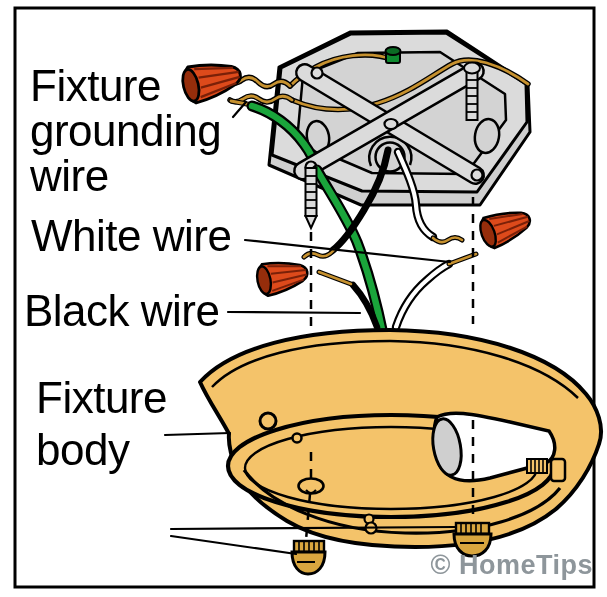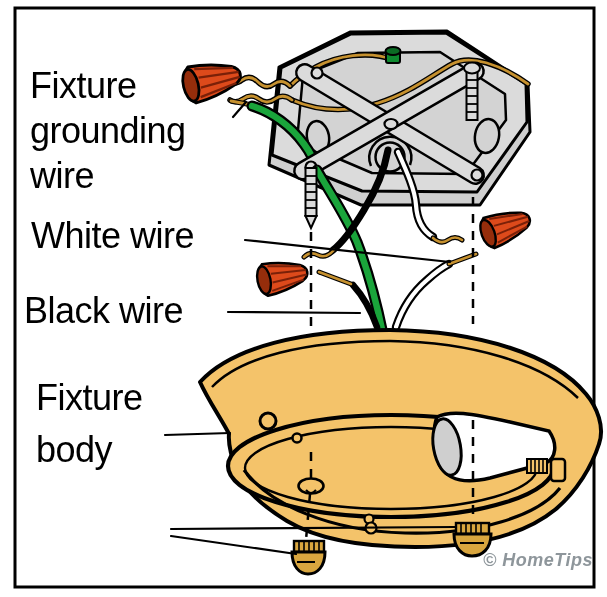--- a/index.html
+++ b/index.html
@@ -3,26 +3,26 @@
 <meta charset="utf-8">
 <style>
   html,body{margin:0;padding:0;background:#fff;}
   .stage{
     position:relative;width:607px;height:597px;background:#fff;
     font-family:"Liberation Sans",sans-serif;overflow:hidden;
   }
   .stage svg{position:absolute;left:0;top:0;}
   .label{
     position:absolute;color:var(--labelText,#000);
-    font-size:36px;line-height:45px;letter-spacing:-0.5px;white-space:normal;
+    font-size:44px;line-height:45px;letter-spacing:-0.5px;white-space:normal;
   }
   .label.two-line{line-height:52px;}
   .watermark{
     position:absolute;color:var(--watermark,#8E969B);
-    font-size:18px;font-weight:600;letter-spacing:0.5px;font-style:italic;
+    font-size:27px;font-weight:600;letter-spacing:0.5px;
   }
   
   .ol{stroke:var(--outline,#000);}
   .f-grayd{fill:var(--boxGrayDark,#CFCFCF);}
   .f-gray{fill:var(--boxGray,#DBDBDB);}
   .f-gray2{fill:var(--boxRecess,#D3D3D3);}
   .f-tan{fill:var(--fixtureTan,#F4C36A);}
   .f-brass{fill:var(--brass,#D9A63F);}
   .f-orange{fill:var(--wireNutOrange,#DD4A1B);}
   .f-open{fill:var(--wireNutOpen,#962D0B);}

